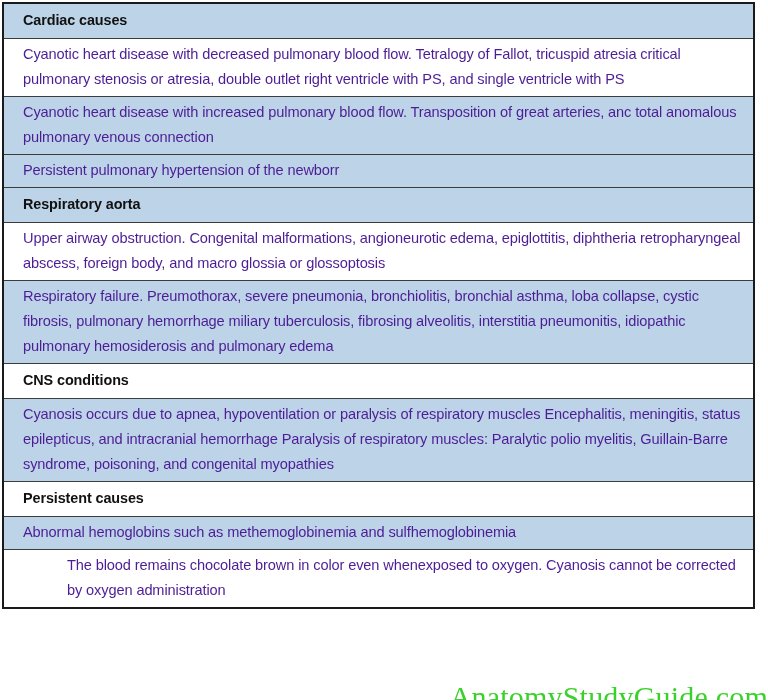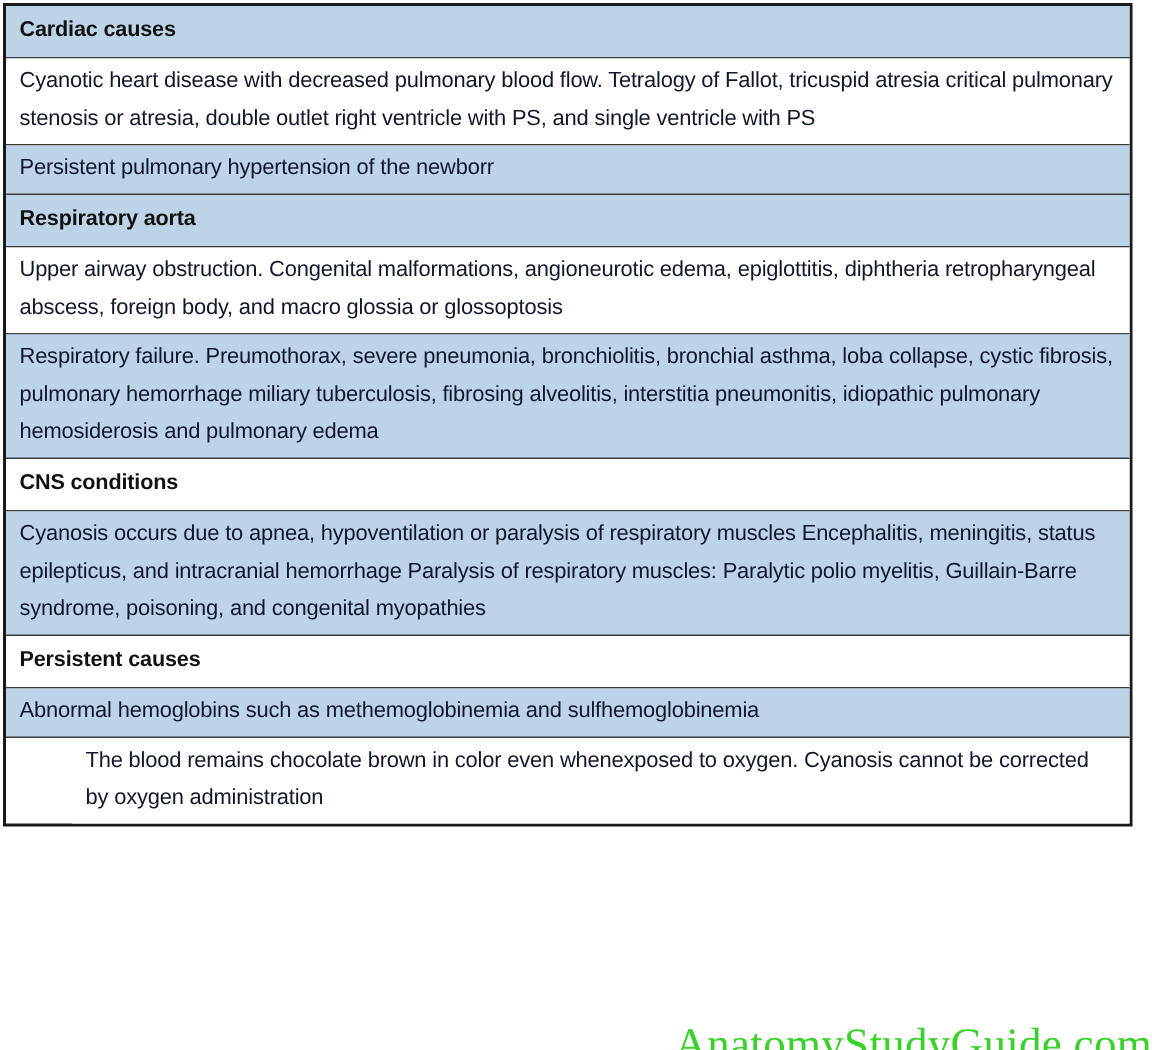--- a/index.html
+++ b/index.html
@@ -24,39 +24,39 @@
     left: 2px;
     top: 2px;
     width: 753px;
     box-sizing: border-box;
     border: 2px solid #1a1a1a;
     background: #ffffff;
   }
   .row {
     box-sizing: border-box;
     border-bottom: 1px solid #3c3c3c;
-    padding: 3px 9px 4px 9px;
+    padding: 3px 9px 4px 19px;
     background: #ffffff;
   }
   .row:last-child {
     border-bottom: none;
     margin-left: 44px;
   }
   .row.shaded {
     background: #bdd3e8;
   }
   .row.header {
     padding-top: 4px;
     padding-bottom: 5px;
   }
   .cell-text {
     display: block;
     font-size: 14.6px;
     line-height: 25px;
-    color: #0f172a;
+    color: #4c1d95;
     letter-spacing: -0.12px;
     white-space: pre-line;
   }
   .row.header .cell-text {
     font-weight: bold;
     font-size: 14.4px;
     color: #111111;
     letter-spacing: -0.1px;
   }
   .watermark {
@@ -77,20 +77,23 @@
 <body>
 
 <div class="page">
 
   <div class="table-wrap" id="table-root">
       <div class="row header shaded">
         <span class="cell-text">Cardiac causes</span>
       </div>
       <div class="row">
         <span class="cell-text">Cyanotic heart disease with decreased pulmonary blood flow. Tetralogy of Fallot, tricuspid atresia critical pulmonary stenosis or atresia, double outlet right ventricle with PS, and single ventricle with PS</span>
+      </div>
+      <div class="row shaded">
+        <span class="cell-text">Cyanotic heart disease with increased pulmonary blood flow. Transposition of great arteries, anc total anomalous pulmonary venous connection</span>
       </div>
       <div class="row shaded">
         <span class="cell-text">Persistent pulmonary hypertension of the newborr</span>
       </div>
       <div class="row header shaded">
         <span class="cell-text">Respiratory aorta</span>
       </div>
       <div class="row">
         <span class="cell-text">Upper airway obstruction. Congenital malformations, angioneurotic edema, epiglottitis, diphtheria retropharyngeal abscess, foreign body, and macro glossia or glossoptosis</span>
       </div>

